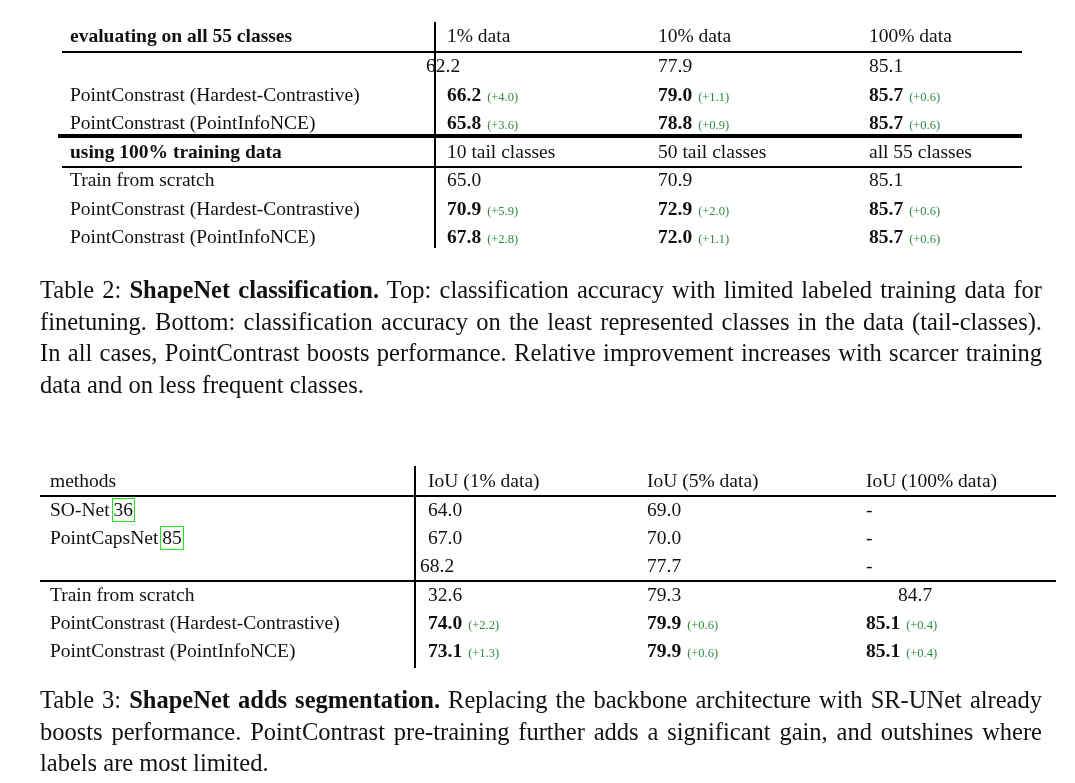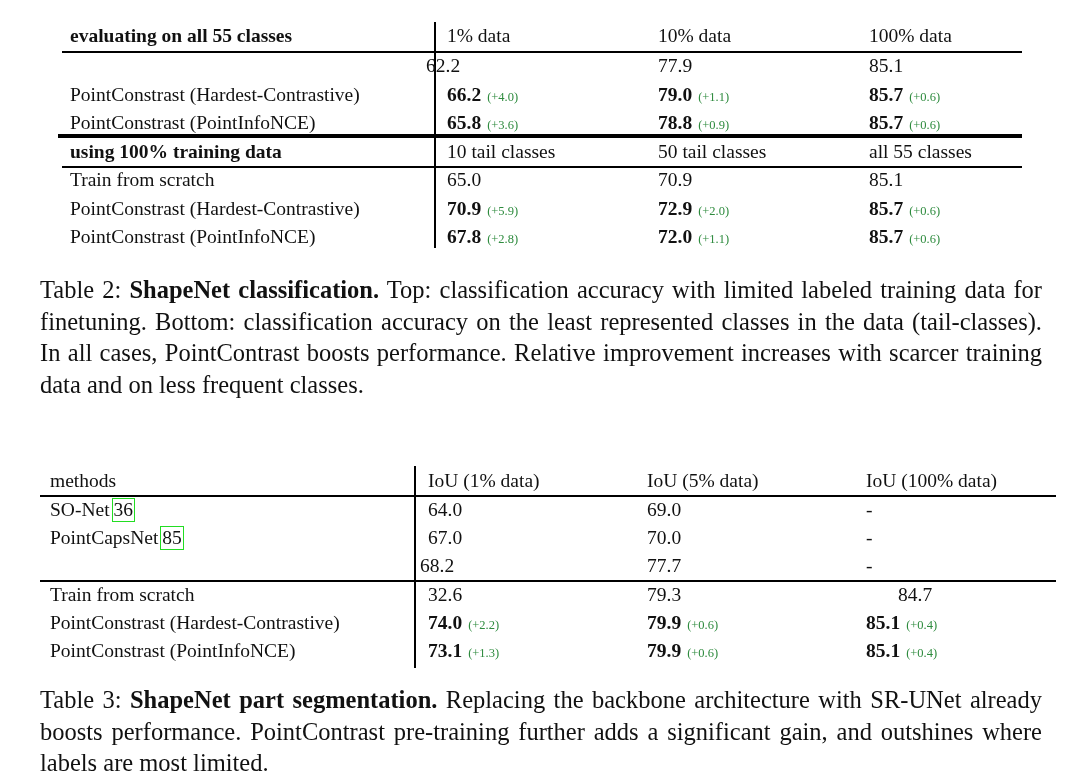--- a/index.html
+++ b/index.html
@@ -119,14 +119,14 @@
       <div class="cell" style="left: 607px;"><span class="b">79.9</span><span class="delta">(+0.6)</span></div>
       <div class="cell" style="left: 826px;"><span class="b">85.1</span><span class="delta">(+0.4)</span></div>
     </div>
   </div>
 
 <div class="caption" style="top:274px;">
   <span>Table 2: </span><span class="b" style="font-weight:bold;">ShapeNet classification.</span><span> Top: classification accuracy with limited labeled training data for finetuning. Bottom: classification accuracy on the least represented classes in the data (tail-classes). In all cases, PointContrast boosts performance. Relative improvement increases with scarcer training data and on less frequent classes.</span>
 </div>
 
 <div class="caption" style="top:684px;">
-  <span>Table 3: </span><span class="b" style="font-weight:bold;">ShapeNet part segmentation.</span><span> Replacing the backbone architecture with SR-UNet already boosts performance. PointContrast pre-training further adds a significant gain, and outshines where labels are most limited.</span>
+  <span>Table 3: </span><span class="b" style="font-weight:bold;">ShapeNet adds segmentation.</span><span> Replacing the backbone architecture with SR-UNet already boosts performance. PointContrast pre-training further adds a significant gain, and outshines where labels are most limited.</span>
 </div>
 
 </body></html>

